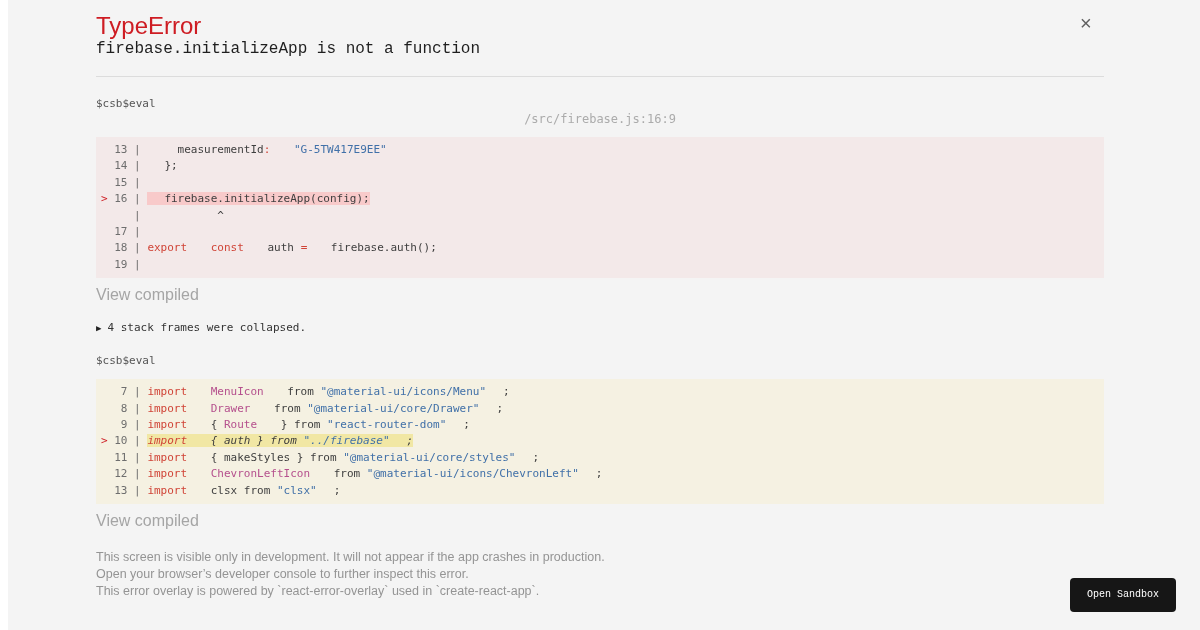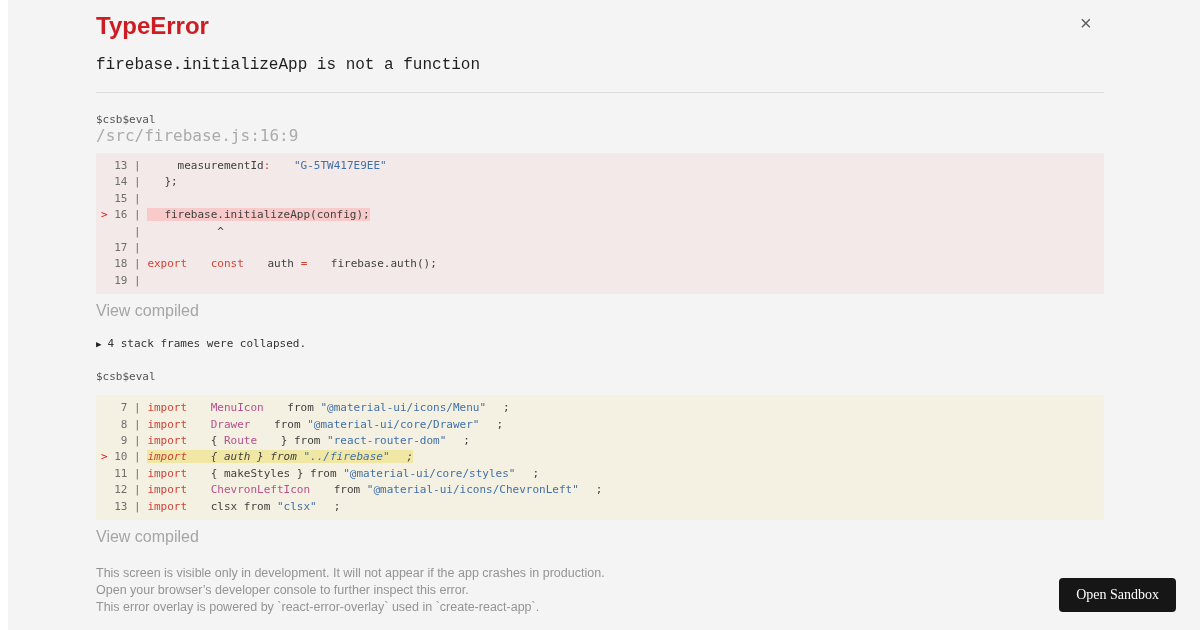--- a/index.html
+++ b/index.html
@@ -5,39 +5,39 @@
   * { box-sizing: border-box; }
   html, body { margin: 0; padding: 0; width: 1200px; height: 630px; overflow: hidden; background: #ffffff; }
   .overlay {
     position: absolute; top: 0; bottom: 0; left: 8px; right: 0;
     background: #f4f4f4;
     font-family: "Liberation Sans", sans-serif;
   }
   .content { margin: 0 96px 0 88px; padding-top: 12px; }
 
   .title {
-    font-size: 24px; line-height: 28px; font-weight: 700;
+    font-size: 24px; line-height: 28px; font-weight: 400;
     color: var(--accent-red, #ce1c23);
-    margin: 0 0 16px 0;
+    margin: 0 0 0 0;
   }
   .message {
     font-family: Liberation Mono, monospace;
     font-size: 16px; line-height: 19px; color: #1f1f1f;
     margin: 0 0 17px 0;
   }
   .divider { border: none; border-top: 1px solid #dcdcdc; margin: 0; }
 
   .frame-fn {
     font-family: "DejaVu Sans Mono", monospace;
     font-size: 11px; line-height: 14px; color: #555555; margin-top: 20px;
   }
   .frame-fn.second { margin-top: 19px; }
   .frame-loc {
     font-family: "DejaVu Sans Mono", monospace;
-    font-size: 16px; line-height: 13px; color: #ababab; margin-top: 2px;
+    font-size: 12px; line-height: 13px; color: #ababab; margin-top: 2px; text-align: center;
   }
 
   pre.code {
     margin: 11px 0 0 0; padding: 5px 0 5px 5px;
     font-family: "DejaVu Sans Mono", monospace;
     font-size: 11px; line-height: 16.4px;
     white-space: pre; overflow: hidden;
   }
   pre.variant-error   { background: var(--error-block-bg, #f3e9e9); }
   pre.variant-warning { background: var(--warning-block-bg, #f5f1e2); }
@@ -71,22 +71,22 @@
   .close-btn {
     position: absolute; left: 1072px; top: 12px;
     background: none; border: none; padding: 0; cursor: pointer;
     font-size: 20px; line-height: 22px; color: #606060;
     font-family: "Liberation Sans", sans-serif;
   }
   .sandbox-btn {
     position: absolute; right: 24px; bottom: 18px;
     background: var(--button-bg, #161616); color: #ffffff;
     border: none; border-radius: 4px; cursor: pointer;
-    padding: 9px 17px; font-size: 14px; line-height: 16px;
-    font-family: Liberation Serif, serif;
+    padding: 9px 17px; font-size: 10px; line-height: 16px;
+    font-family: Liberation Mono, monospace;
     margin-top: 39px;
   }
 </style>
 </head>
 <body>
 
 <div class="overlay">
   <button class="close-btn">×</button>
 
   <div class="content">

